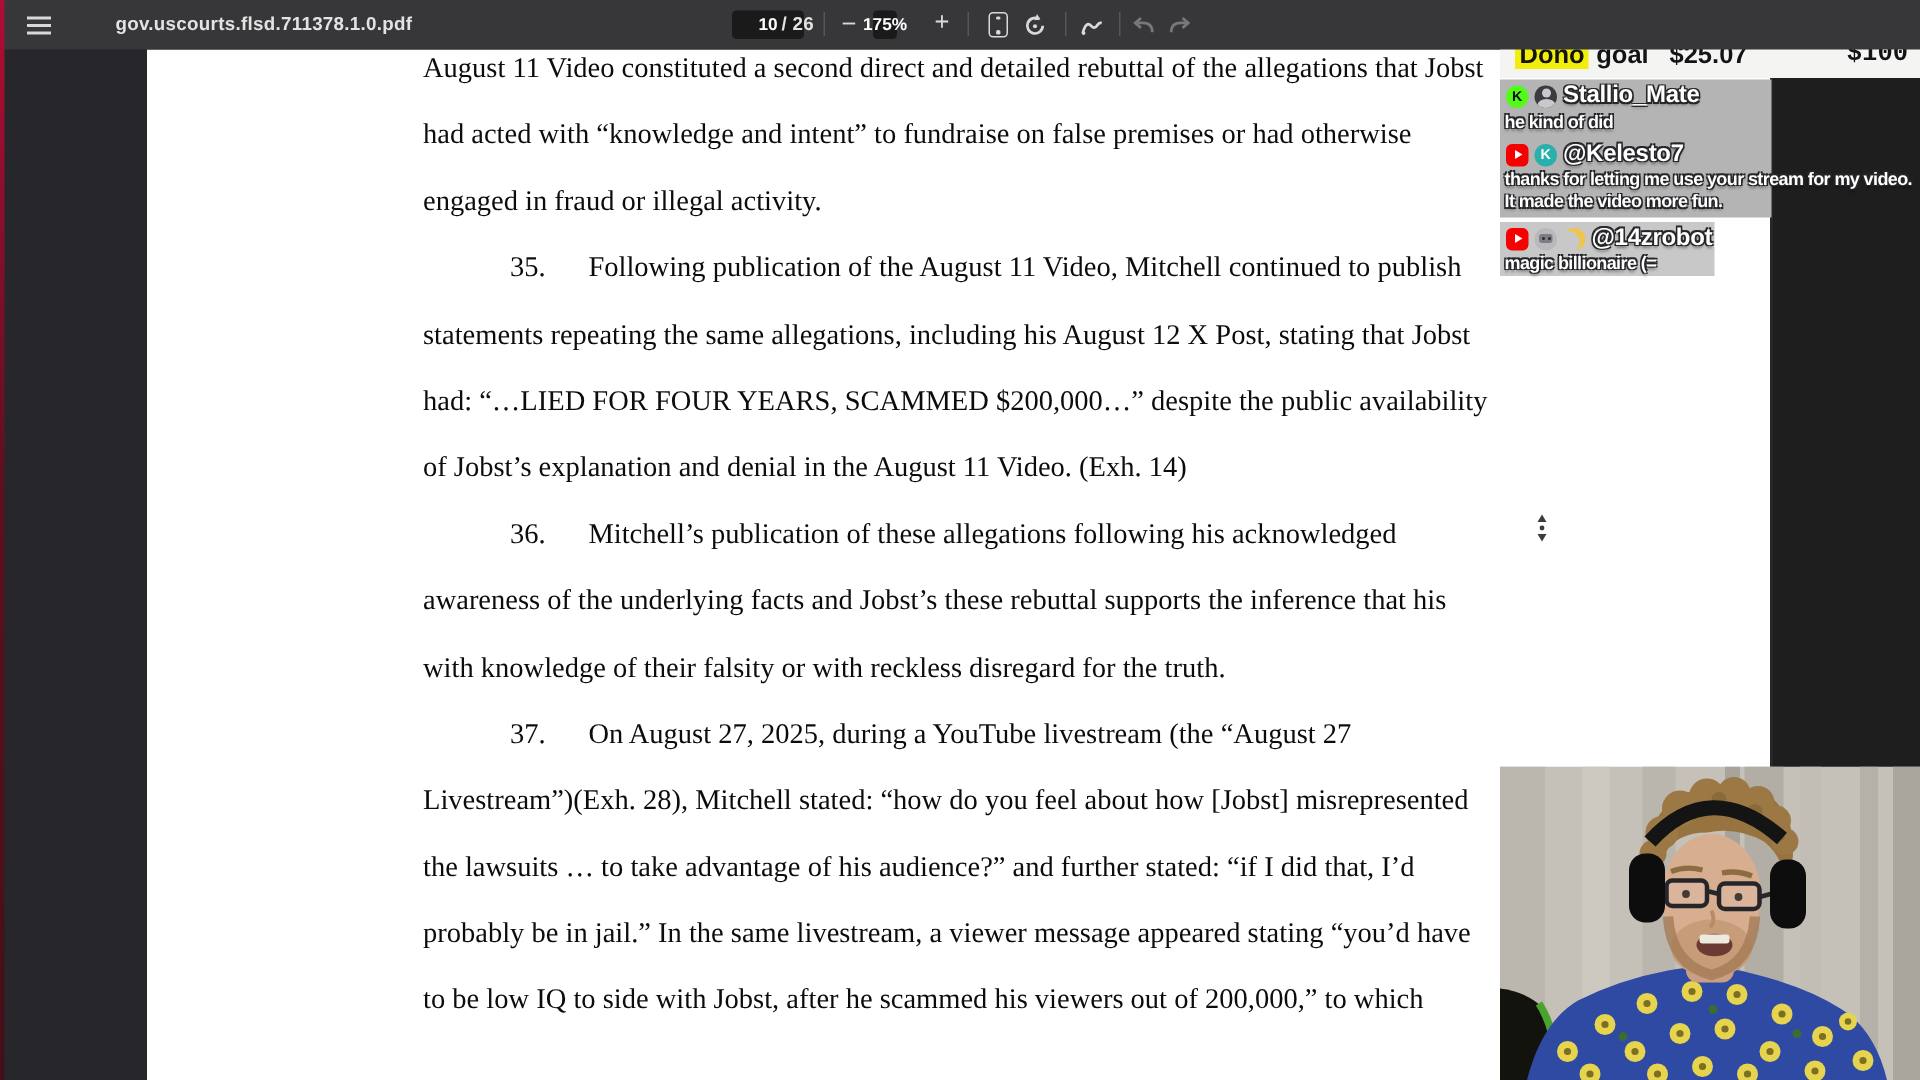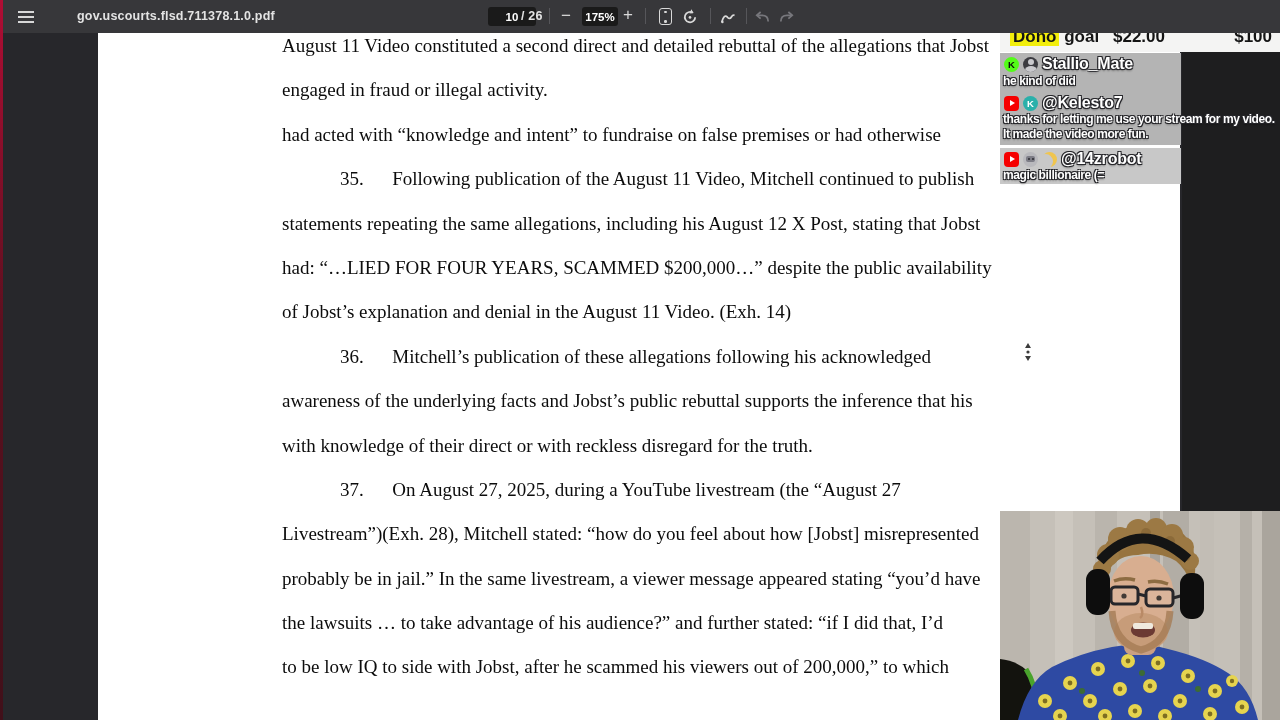--- a/index.html
+++ b/index.html
@@ -15,21 +15,21 @@
   .hamburger{position:absolute;left:4px;top:4px;width:16px;height:2px;background:#d8d8d8;
              box-shadow:0 5px 0 #d8d8d8,0 10px 0 #d8d8d8;}
   #filename{left:52px;top:9px;margin-left:25px;}
   .numbox{background:#1a1a1a;border-radius:3px;color:#fff;font-size:11.5px;font-weight:700;
           display:flex;align-items:center;justify-content:center;}
   #page-box{left:488px;top:7px;width:48px;height:19px;}
   #page-divider{left:521px;top:9px;}
   .sep{width:1px;height:16px;background:#56565a;top:8px;}
   .tb-btn{color:#d9d9d9;font-size:17px;font-weight:400;cursor:pointer;line-height:1;}
   #zoom-out{left:561px;top:7px;}
-  #zoom-box{left:582px;top:7px;width:36px;height:19px;}
+  #zoom-box{left:582px;top:7px;width:16px;height:19px;}
   #zoom-in{left:623px;top:6px;}
   .icon-btn{width:18px;height:18px;cursor:pointer;}
   .icon-pagefit{position:absolute;left:2px;top:0;width:13px;height:17px;border:1.6px solid #d9d9d9;border-radius:3px;}
   .icon-pagefit::before,.icon-pagefit::after{content:"";position:absolute;left:50%;margin-left:-1.25px;
       width:2.5px;height:2.5px;border-radius:50%;background:#d9d9d9;}
   .icon-pagefit::before{top:1.5px;} .icon-pagefit::after{bottom:1.5px;}
 
   
   #viewer{left:0;top:33px;width:1280px;height:687px;background:#27272b;z-index:1;}
   #doc-page{left:98px;top:33px;width:1082px;height:687px;background:#ffffff;z-index:2;overflow:hidden;padding-left:16px;}
@@ -47,26 +47,26 @@
          color:#141414;font-size:17px;font-weight:700;}
   .goal-label{position:absolute;left:10px;}
   .goal-cur{position:absolute;}
   .goal-tgt{position:absolute;}
   #member-row .goal-label{top:3px;}
   #member-row .goal-cur{left:132px;top:3px;}
   #member-row .goal-tgt{right:16px;top:3px;}
   #dono-row .goal-label{top:27px;}
   .hl{background:#f2ee0c;padding:0 3px;}
   #dono-row .goal-cur{left:113px;top:27px;}
-  #dono-row .goal-tgt{right:8px;top:27px;}
+  #dono-row .goal-tgt{right:8px;top:27px;font-family:Liberation Mono, monospace;}
 
   
   .chat-block{z-index:6;}
   #chat-a{left:1000px;top:53px;width:181px;height:92px;background:#b4b4b4;}
-  #chat-b{left:1000px;top:148px;width:181px;height:36px;background:#c8c8c8;}
+  #chat-b{left:1000px;top:148px;width:143px;height:36px;background:#c8c8c8;}
   .chat-row{position:absolute;display:flex;align-items:center;white-space:nowrap;}
   .uname{color:#fff;font-size:16px;font-weight:800;letter-spacing:-.2px;
          text-shadow:-1px -1px 0 #26262a,1px -1px 0 #26262a,-1px 1px 0 #26262a,1px 1px 0 #26262a,0 2px 2px rgba(0,0,0,.4);}
   .cmsg{position:absolute;color:#fff;font-size:12px;font-weight:800;letter-spacing:-.4px;white-space:nowrap;
         text-shadow:-1px -1px 0 #26262a,1px -1px 0 #26262a,-1px 1px 0 #26262a,1px 1px 0 #26262a,0 2px 2px rgba(0,0,0,.4);}
   .badge{width:15px;height:15px;border-radius:50%;margin-right:4px;display:inline-flex;
          align-items:center;justify-content:center;font-size:9.5px;font-weight:800;flex:none;}
   .b-kick{background:#53fc18;color:#0b0b0b;}
   .b-avatar{background:#3b3b40;position:relative;overflow:hidden;}
   .b-avatar::before{content:"";position:absolute;left:4.5px;top:2.5px;width:6px;height:6px;border-radius:50%;background:#c9c9cd;}
@@ -137,33 +137,33 @@
         <path d="M2.5,11 Q2.5,5.5 8,5.5 L12,5.5" fill="none" stroke="#77777c" stroke-width="1.6"></path>
         <path d="M9.2,2.6 L12.6,5.5 L9.2,8.4" fill="none" stroke="#77777c" stroke-width="1.6"></path>
       </svg>
     </span>
   </div>
 
   <div id="viewer" class="abs"></div>
   <div id="doc-page" class="abs">
     <div id="doc-text">
       <span class="ln">August 11 Video constituted a second direct and detailed rebuttal of the allegations that Jobst</span>
+      <span class="ln">had acted with “knowledge and intent” to fundraise on false premises or had otherwise</span>
       <span class="ln">engaged in fraud or illegal activity.</span>
-      <span class="ln">had acted with “knowledge and intent” to fundraise on false premises or had otherwise</span>
       <span class="ln indent">35.&nbsp;&nbsp;&nbsp;&nbsp;&nbsp;&nbsp;Following publication of the August 11 Video, Mitchell continued to publish</span>
       <span class="ln">statements repeating the same allegations, including his August 12 X Post, stating that Jobst</span>
       <span class="ln">had: “…LIED FOR FOUR YEARS, SCAMMED $200,000…” despite the public availability</span>
       <span class="ln">of Jobst’s explanation and denial in the August 11 Video. (Exh. 14)</span>
       <span class="ln indent">36.&nbsp;&nbsp;&nbsp;&nbsp;&nbsp;&nbsp;Mitchell’s publication of these allegations following his acknowledged</span>
-      <span class="ln">awareness of the underlying facts and Jobst’s public rebuttal supports the inference that his</span>
-      <span class="ln">with knowledge of their direct or with reckless disregard for the truth.</span>
+      <span class="ln">awareness of the underlying facts and Jobst’s these rebuttal supports the inference that his</span>
+      <span class="ln">with knowledge of their falsity or with reckless disregard for the truth.</span>
       <span class="ln indent">37.&nbsp;&nbsp;&nbsp;&nbsp;&nbsp;&nbsp;On August 27, 2025, during a YouTube livestream (the “August 27</span>
       <span class="ln">Livestream”)(Exh. 28), Mitchell stated: “how do you feel about how [Jobst] misrepresented</span>
+      <span class="ln">the lawsuits … to take advantage of his audience?” and further stated: “if I did that, I’d</span>
       <span class="ln">probably be in jail.” In the same livestream, a viewer message appeared stating “you’d have</span>
-      <span class="ln">the lawsuits … to take advantage of his audience?” and further stated: “if I did that, I’d</span>
       <span class="ln">to be low IQ to side with Jobst, after he scammed his viewers out of 200,000,” to which</span>
     </div>
   </div>
   <span id="autoscroll" class="abs">
     <svg width="12" height="20" viewBox="0 0 12 20">
       <path d="M6,1 L9,6 L3,6 Z" fill="#3c3c3c"></path>
       <circle cx="6" cy="10" r="1.6" fill="#3c3c3c"></circle>
       <path d="M6,19 L9,14 L3,14 Z" fill="#3c3c3c"></path>
     </svg>
   </span>
@@ -171,21 +171,21 @@
   <div id="side-panel" class="abs"></div>
 
   <div id="goals" class="abs">
     <div id="member-row">
       <span class="goal-label">Member Goal</span>
       <span class="goal-cur">0</span>
       <span class="goal-tgt">5</span>
     </div>
     <div id="dono-row">
       <span class="goal-label"><span class="hl">Dono</span> <span>goal</span></span>
-      <span class="goal-cur">$22.00</span>
+      <span class="goal-cur">$25.07</span>
       <span class="goal-tgt">$100</span>
     </div>
   </div>
 
   <div id="chat-a" class="abs chat-block">
     <div class="chat-row" style="left:4px;top:2px;">
       <span class="badge b-kick">K</span>
       <span class="badge b-avatar"></span>
       <span class="uname">Stallio_Mate</span>
     </div>

